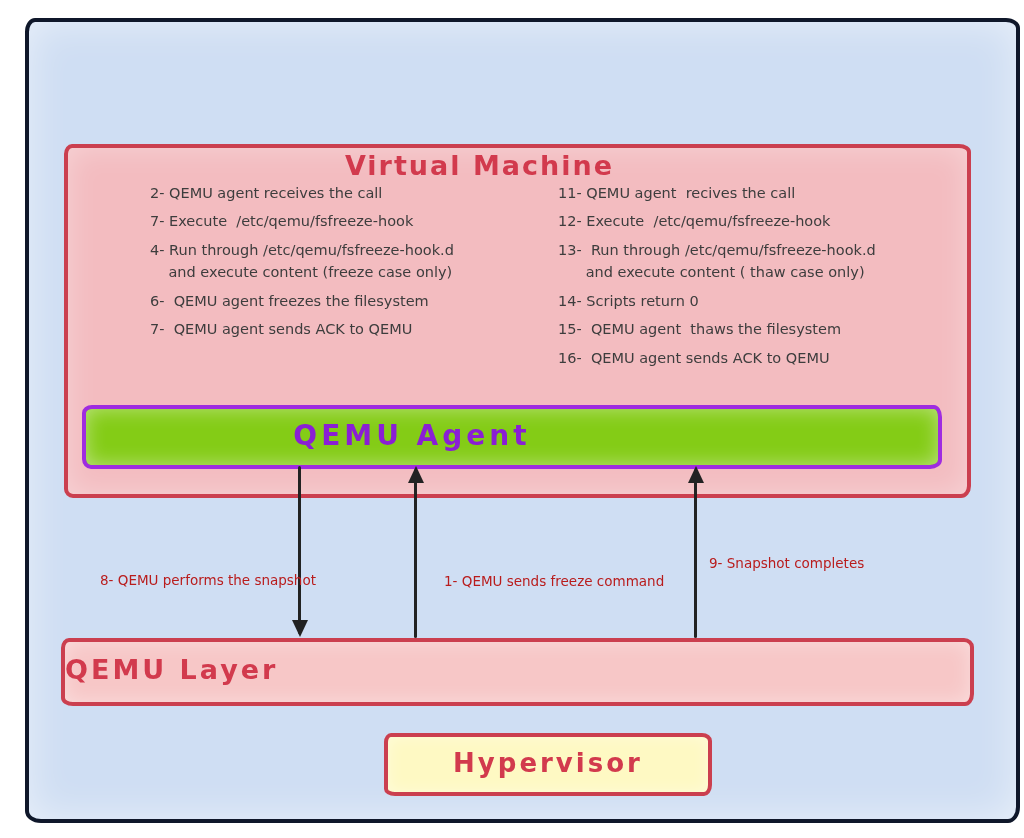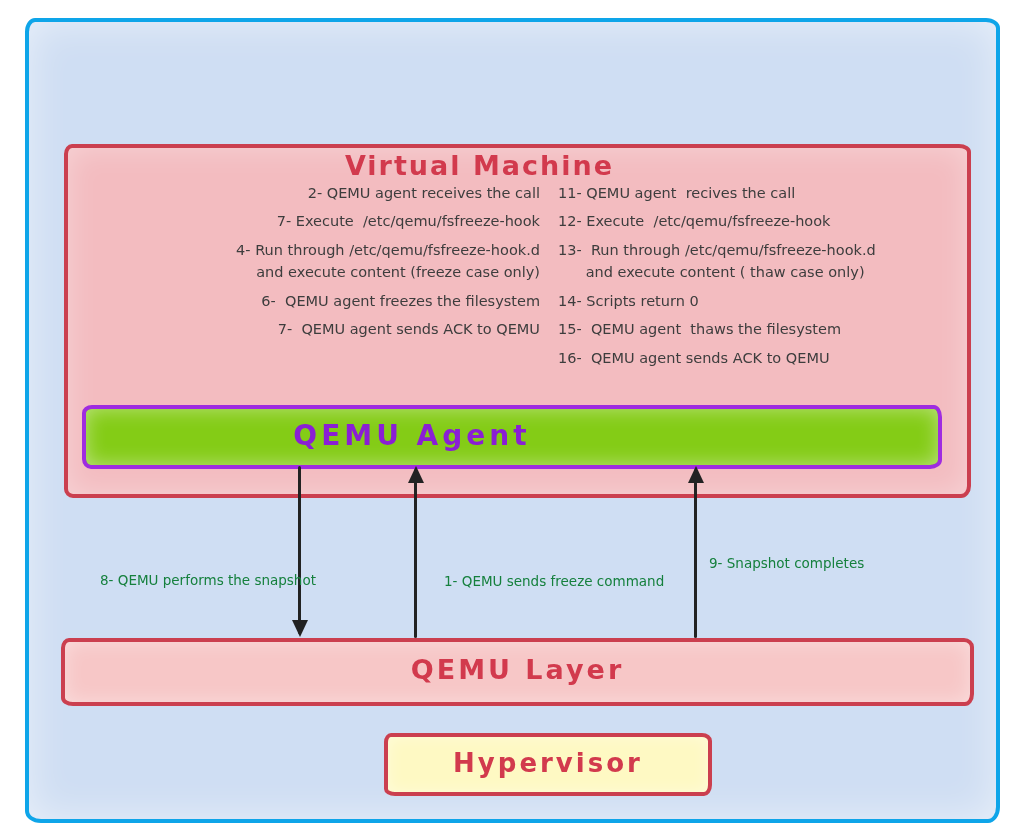--- a/index.html
+++ b/index.html
@@ -4,41 +4,42 @@
 <style>
   html,body{margin:0;padding:0;}
   body{
     width:1024px;height:838px;position:relative;background:#ffffff;
     font-family:"DejaVu Sans", sans-serif;overflow:hidden;
   }
   
   .canvas{
     position:absolute;left:25px;top:18px;width:967px;height:797px;
     background:#cfdef3;
-    border:4px solid #0ea5e9;
+    border:4px solid #0f172a;
     border-radius:10px 14px 12px 16px / 14px 10px 16px 12px;
     box-shadow:inset 0 0 40px rgba(255,255,255,.55);
+    padding-left:20px;
   }
   
   .vm-box{
     position:absolute;left:60px;top:140px;width:899px;height:346px;
     background:#f3bcc0;
     border:4px solid #cb3f4f;
     border-radius:8px 12px 10px 9px / 10px 8px 12px 9px;
     box-shadow:inset 0 0 30px rgba(255,255,255,.35);
   }
   .vm-title{
     position:absolute;top:2px;left:0;right:0;text-align:center;
     transform:translateX(-38px);
     color:#d23a4d;font-size:27px;font-weight:bold;letter-spacing:2px;
   }
   .steps{
     position:absolute;top:34px;color:#3d3d3d;font-size:14.5px;line-height:1.55;
   }
-  .steps.left{left:82px;width:390px;text-align:right;}
+  .steps.left{left:82px;width:390px;}
   .steps.right{left:490px;width:410px;}
   .step{white-space:pre;margin-bottom:6px;}
   
   .agent-box{
     position:absolute;left:78px;top:401px;width:852px;height:56px;
     background:#84cc16;
     border:4px solid #9f2ce0;
     border-radius:10px 8px 12px 9px / 8px 12px 9px 10px;
     box-shadow:inset 0 0 20px rgba(255,255,255,.45);
   }
@@ -52,32 +53,32 @@
   .arrowhead{position:absolute;width:0;height:0;}
   .arrowhead.down{
     border-left:8px solid transparent;border-right:8px solid transparent;
     border-top:17px solid #222;
   }
   .arrowhead.up{
     border-left:8px solid transparent;border-right:8px solid transparent;
     border-bottom:17px solid #222;
   }
   .arrow-label{
-    position:absolute;color:#15803d;font-size:13.5px;white-space:nowrap;
+    position:absolute;color:#b91c1c;font-size:13.5px;white-space:nowrap;
   }
   
   .layer-box{
     position:absolute;left:57px;top:634px;width:905px;height:60px;
     background:#f7c7c7;
     border:4px solid #cb3f4f;
     border-radius:8px 10px 9px 12px / 10px 9px 12px 8px;
     box-shadow:inset 0 0 20px rgba(255,255,255,.4);
   }
   .layer-label{
-    position:absolute;top:12px;left:0;right:0;text-align:center;
+    position:absolute;top:12px;left:0;right:0;
     color:#d23a4d;font-size:27px;font-weight:bold;letter-spacing:3px;
   }
   
   .hyper-box{
     position:absolute;left:380px;top:729px;width:320px;height:55px;
     background:#fef9c3;
     border:4px solid #cb3f4f;
     border-radius:7px 10px 8px 11px / 9px 8px 11px 7px;
     box-shadow:inset 0 0 16px rgba(255,255,255,.4);
   }

